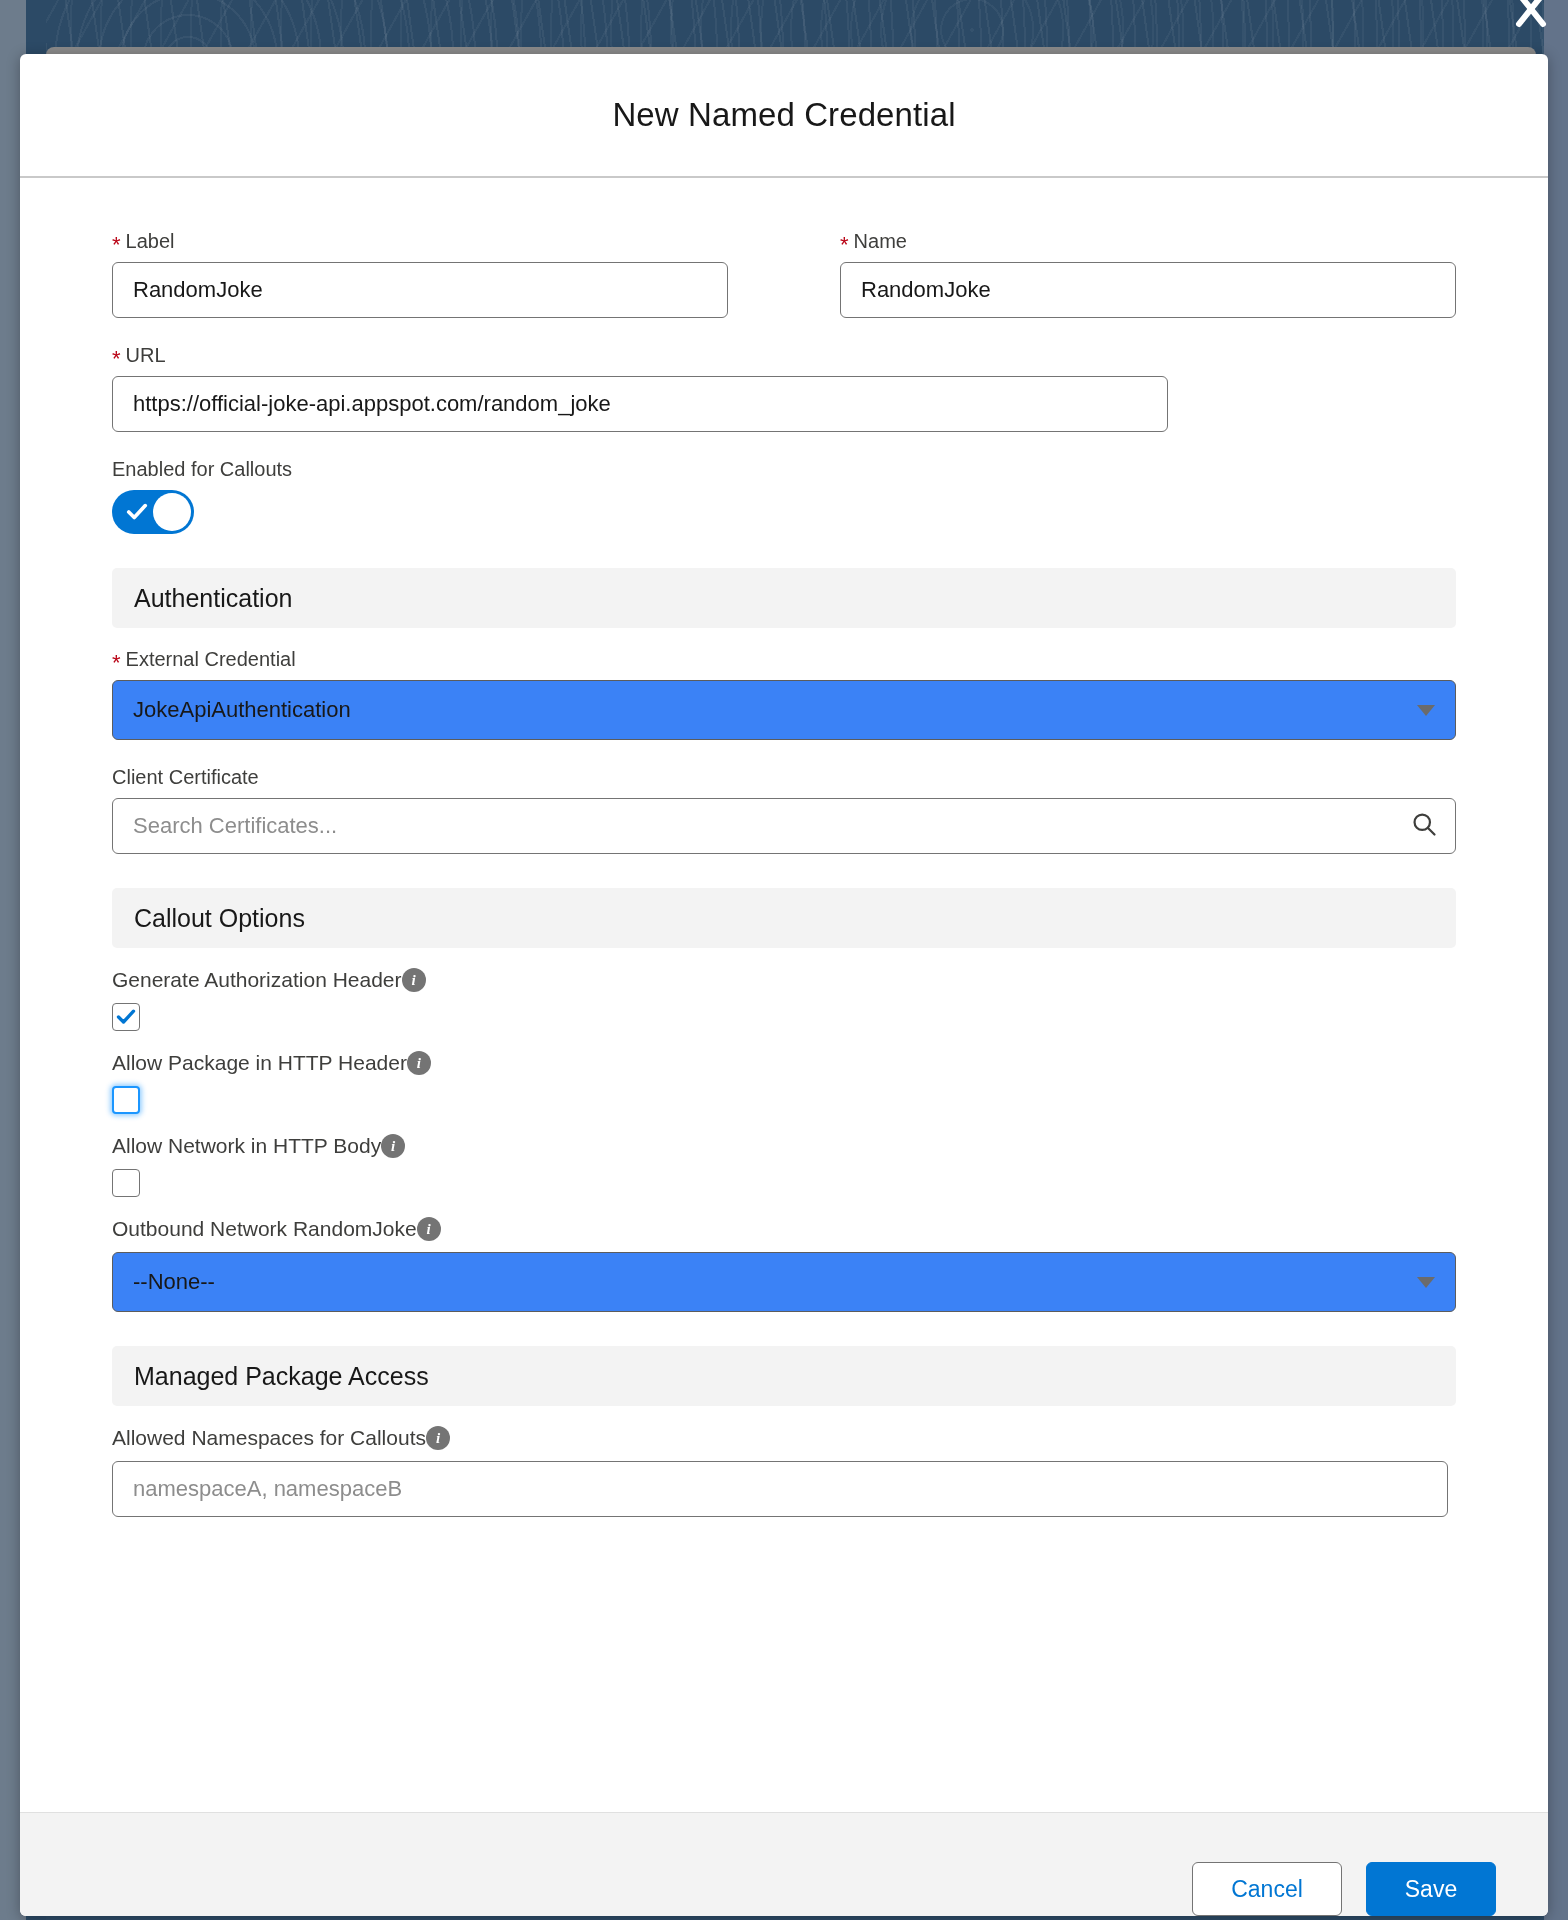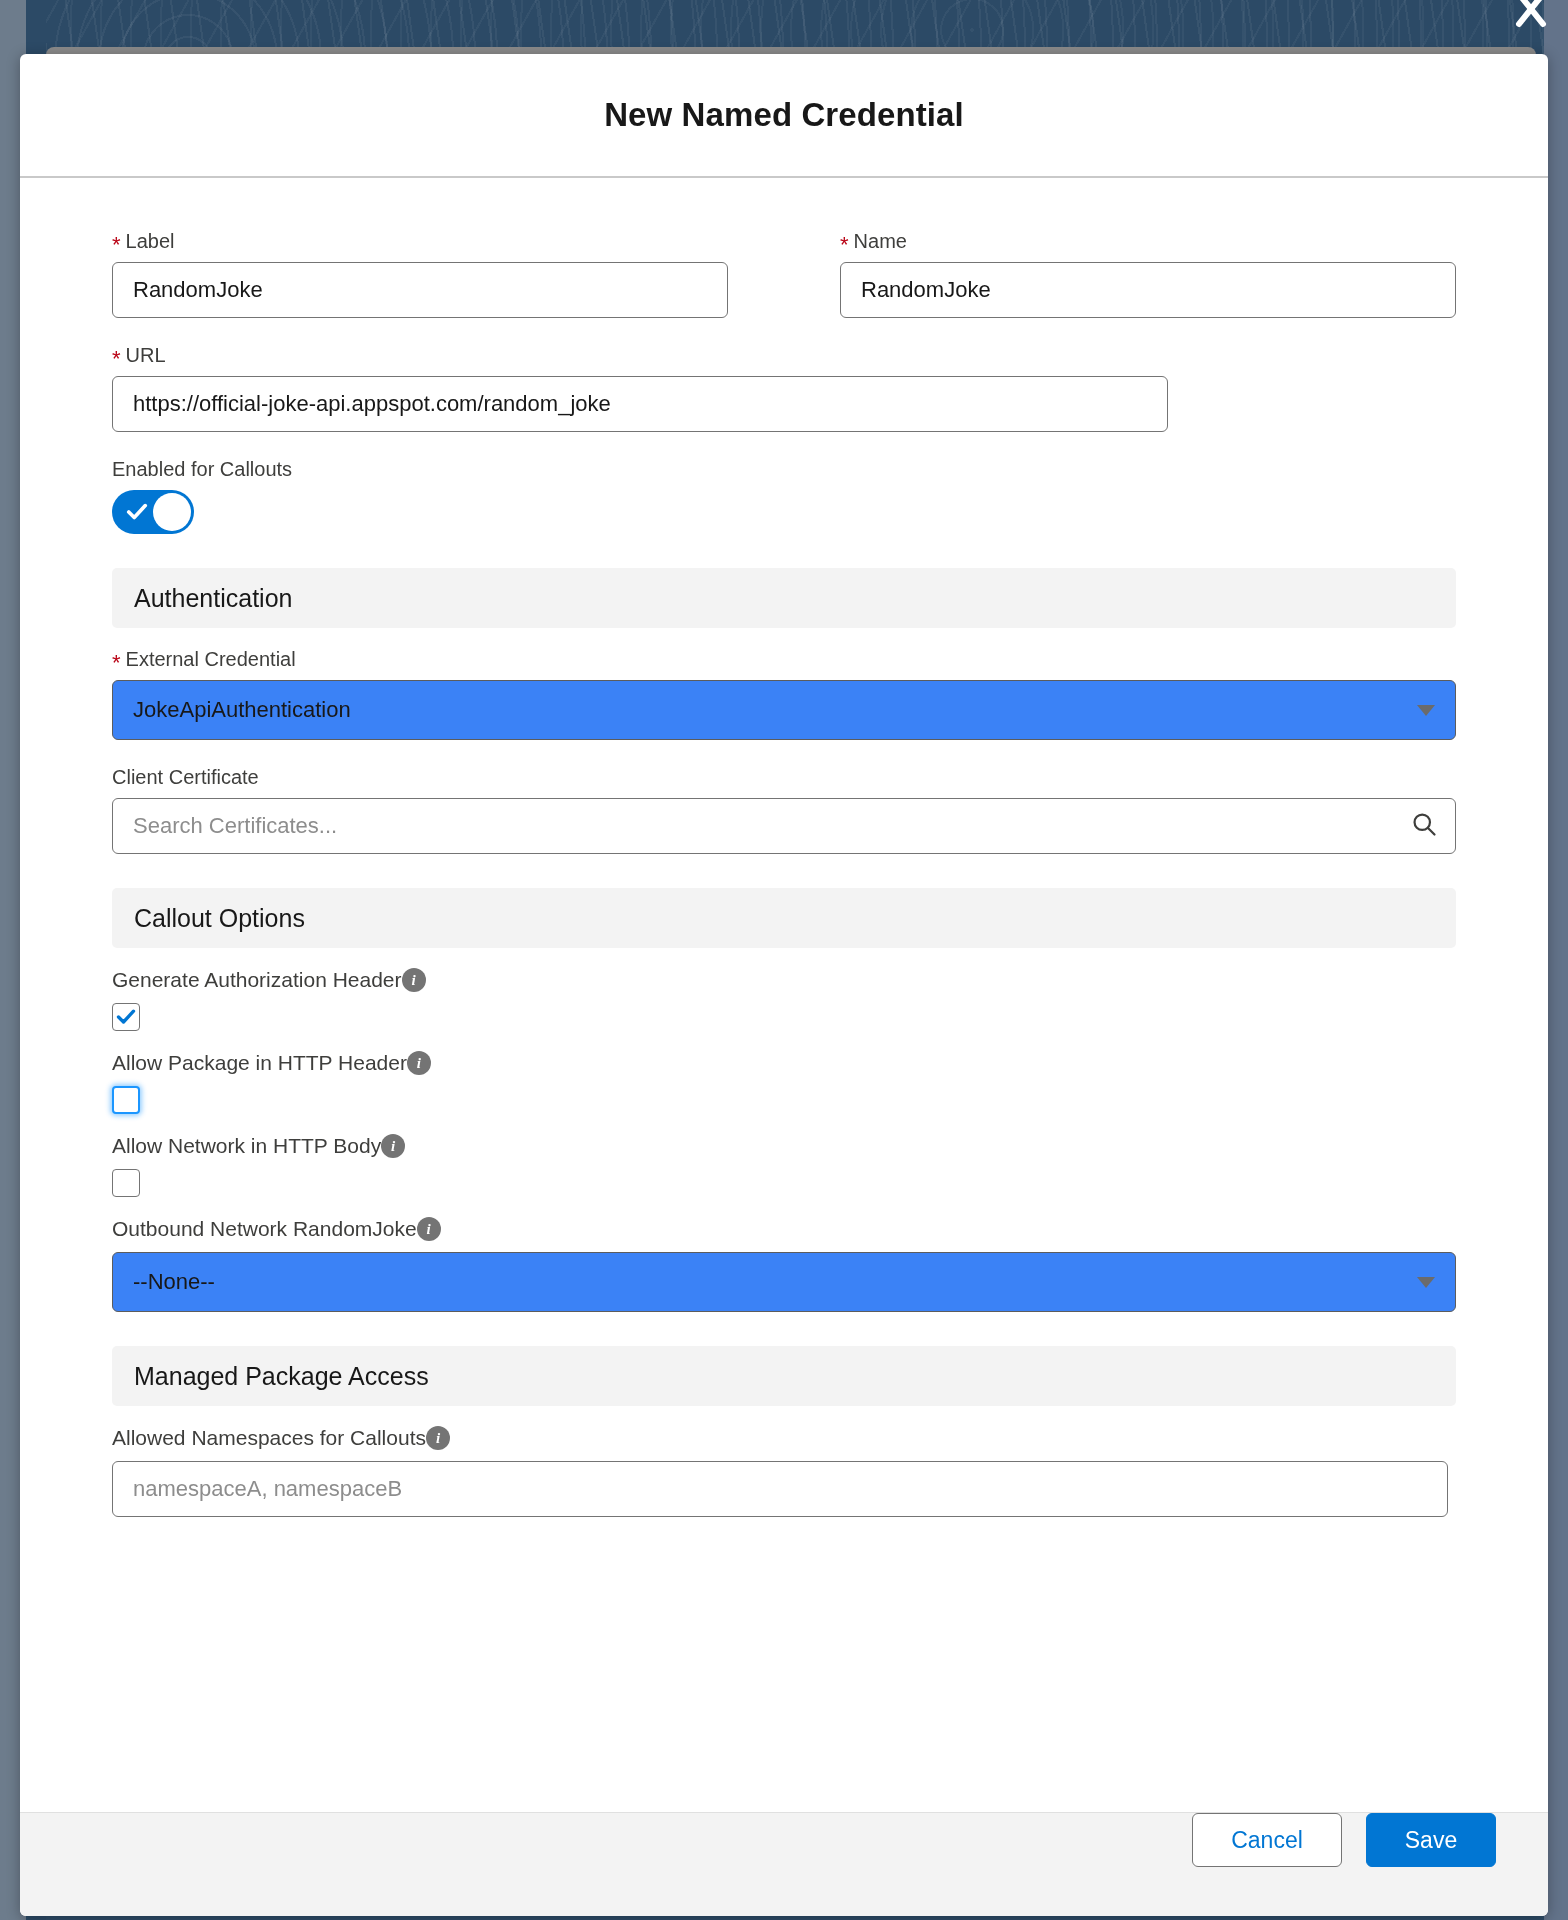--- a/index.html
+++ b/index.html
@@ -97,35 +97,35 @@
     height: 124px;
     flex: 0 0 124px;
     border-bottom: 2px solid #c9c9c9;
     display: flex;
     align-items: center;
     justify-content: center;
   }
   .modal-title {
     font-size: 33px;
     color: #181818;
-    font-weight: 700;
+    font-weight: 400;
     letter-spacing: .1px;
   }
   .modal-body {
     flex: 1 1 auto;
     padding: 52px 92px 40px 92px;
     overflow: hidden;
   }
   .modal-footer {
     flex: 0 0 104px;
     height: 104px;
     background: #f3f3f3;
     border-top: 1px solid #e0e0e0;
     display: flex;
-    align-items: flex-start;
+    align-items: flex-end;
     justify-content: flex-end;
     padding-right: 52px;
     gap: 24px;
   }
 
   
   .row-2col { display: flex; gap: 112px; }
   .col { flex: 1 1 0; min-width: 0; }
   .field { margin-bottom: 26px; }
 

